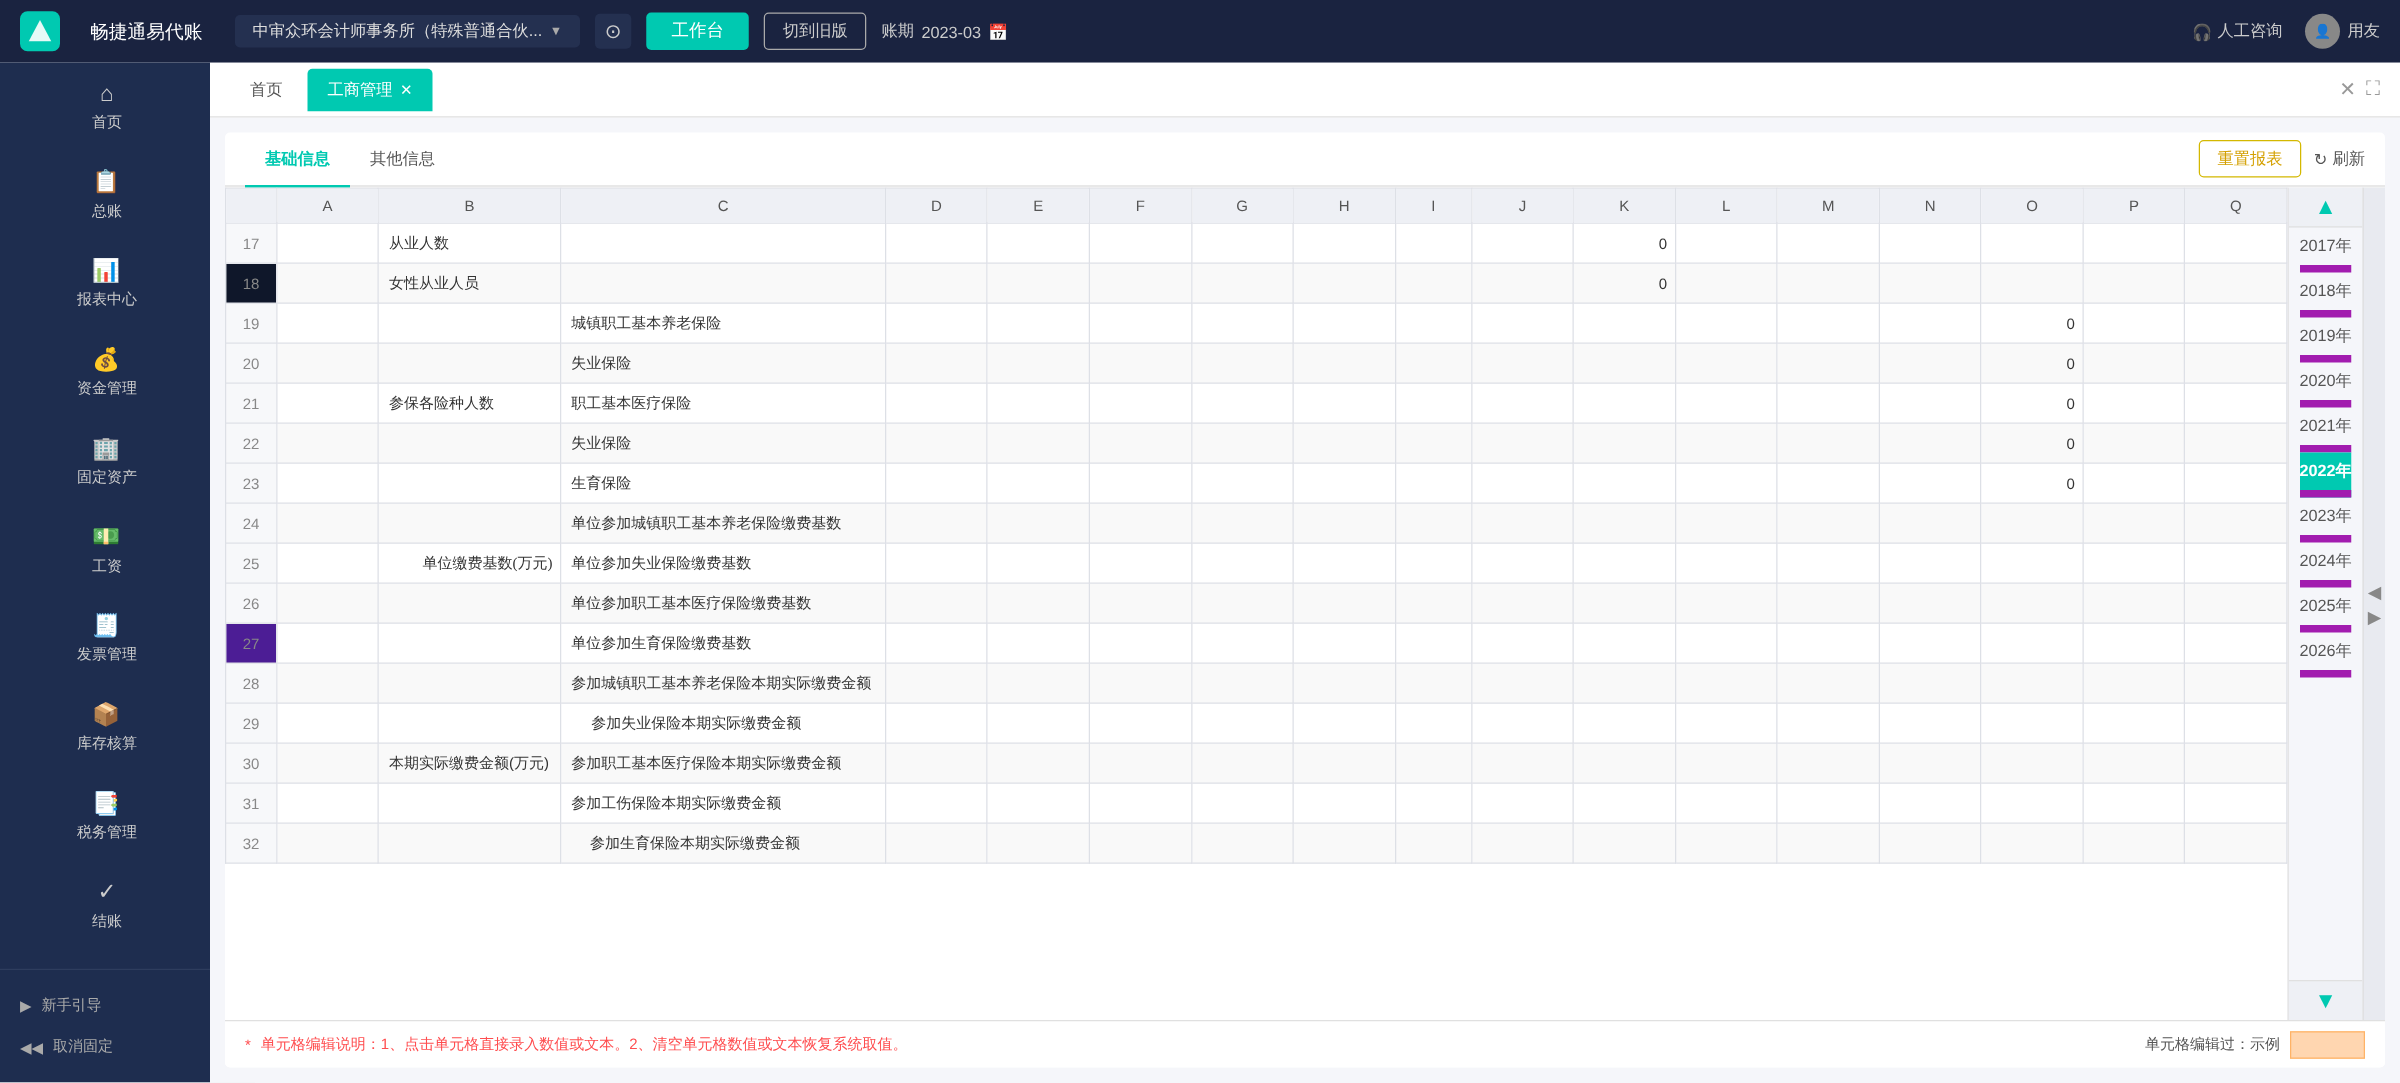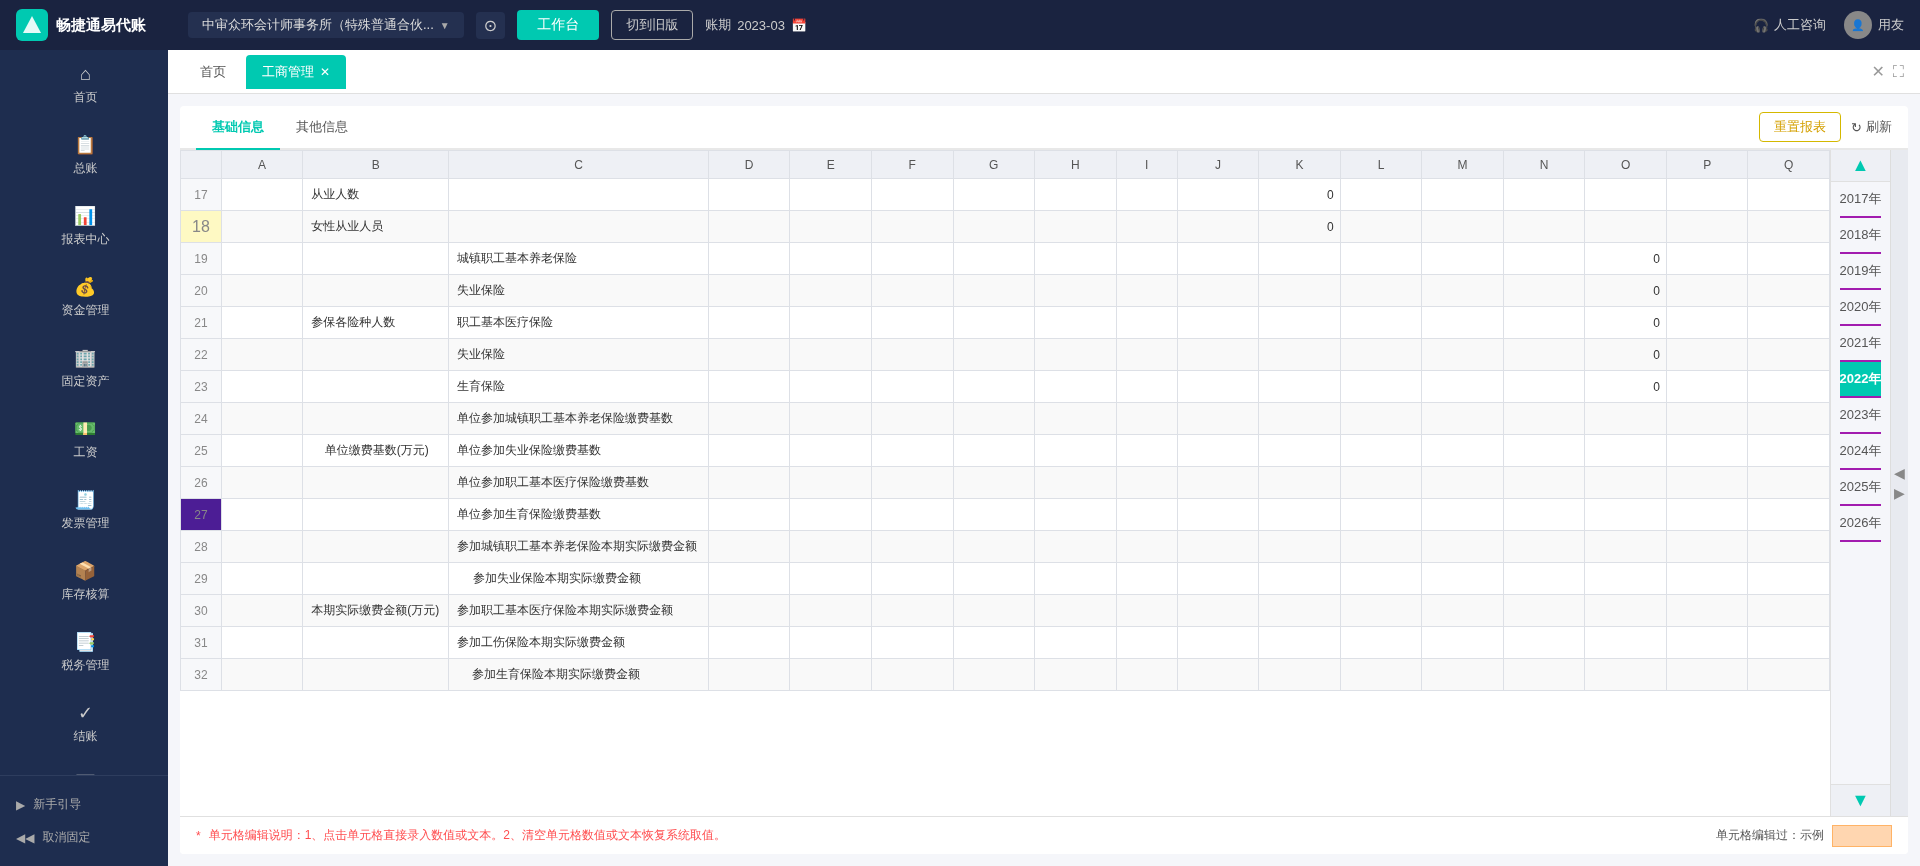--- a/index.html
+++ b/index.html
@@ -3,21 +3,21 @@
   <meta charset="utf-8">
   <style>
     * { box-sizing: border-box; margin: 0; padding: 0; }
     body { font-family: 'Microsoft YaHei', sans-serif; font-size: 13px; background: #f0f2f5; color: #333; width: 1920px; height: 866px; overflow: hidden; }
 
     
     .top-header {
       display: flex; align-items: center; height: 50px;
       background: #1a2340; padding: 0 16px; gap: 12px;
     }
-    .logo-area { display: flex; align-items: center; gap: 8px; color: #fff; font-size: 15px; font-weight: bold; min-width: 160px; }
+    .logo-area { display: flex; align-items: center; gap: 24px; color: #fff; font-size: 15px; font-weight: normal; min-width: 160px; }
     .logo-icon { width: 32px; height: 32px; background: #00c9b1; border-radius: 6px; display: flex; align-items: center; justify-content: center; color: #fff; font-size: 14px; }
     .company-selector {
       display: flex; align-items: center; background: #243050; border-radius: 4px;
       padding: 4px 14px; color: #ddd; font-size: 13px; gap: 6px; cursor: pointer; min-width: 260px;
     }
     .company-selector .chevron { color: #aaa; font-size: 10px; }
     .copy-icon-btn { background: #243050; border: none; color: #ccc; padding: 4px 8px; border-radius: 4px; cursor: pointer; font-size: 16px; }
     .workbench-btn {
       background: #00c9b1; color: #fff; border: none; border-radius: 4px;
       padding: 6px 20px; font-size: 14px; cursor: pointer;
@@ -137,21 +137,21 @@
       align-items: center; overflow: hidden;
     }
     .year-panel-up, .year-panel-down {
       width: 100%; height: 32px; display: flex; align-items: center; justify-content: center;
       cursor: pointer; color: #00c9b1; font-size: 18px; background: #eef0f5;
       border-bottom: 1px solid #e0e0e0;
     }
     .year-panel-down { border-top: 1px solid #e0e0e0; border-bottom: none; margin-top: auto; }
     .year-item {
       width: 100%; height: 36px; display: flex; align-items: center; justify-content: center;
-      cursor: pointer; font-size: 13px; color: #555; border-bottom: 2px solid #a21caf;
+      cursor: pointer; font-size: 13px; color: #555; border-bottom: 6px solid #a21caf;
     }
     .year-item.active { background: #00c9b1; color: #fff; font-weight: bold; }
 
     
     .bottom-bar {
       height: 38px; background: #fff; border-top: 1px solid #e0e0e0;
       display: flex; align-items: center; padding: 0 16px; gap: 8px; font-size: 12px;
     }
     .hint-text { color: #ff4d4f; }
     .hint-label { color: #555; }
@@ -369,21 +369,21 @@
                     <td></td>
                     <td style="text-align: right;">0</td>
                     <td></td>
                     <td></td>
                     <td></td>
                     <td></td>
                     <td></td>
                     <td></td>
                   </tr>
                   <tr class="row-highlight">
-                    <td style="text-align: center; background: #fef9c3; color: rgb(136, 136, 136); font-size: 16px;">18</td>
+                    <td style="text-align: center; background: #0f172a; color: rgb(136, 136, 136); font-size: 12px;">18</td>
                     <td></td>
                     <td style="text-align: left; padding-left: 8px;">女性从业人员</td>
                     <td></td>
                     <td></td>
                     <td></td>
                     <td></td>
                     <td></td>
                     <td></td>
                     <td></td>
                     <td></td>
@@ -511,21 +511,21 @@
                     <td></td>
                     <td></td>
                     <td></td>
                     <td></td>
                     <td></td>
                     <td></td>
                   </tr>
                   <tr>
                     <td style="text-align: center; background: rgb(247, 248, 250); color: rgb(136, 136, 136); font-size: 12px;">25</td>
                     <td></td>
-                    <td style="text-align: center; padding-left: 8px;">单位缴费基数(万元)</td>
+                    <td style="text-align: right; padding-left: 8px; font-family: Liberation Serif, serif;">单位缴费基数(万元)</td>
                     <td style="text-align: left; padding-left: 8px;">单位参加失业保险缴费基数</td>
                     <td></td>
                     <td></td>
                     <td></td>
                     <td></td>
                     <td></td>
                     <td></td>
                     <td></td>
                     <td></td>
                     <td></td>

